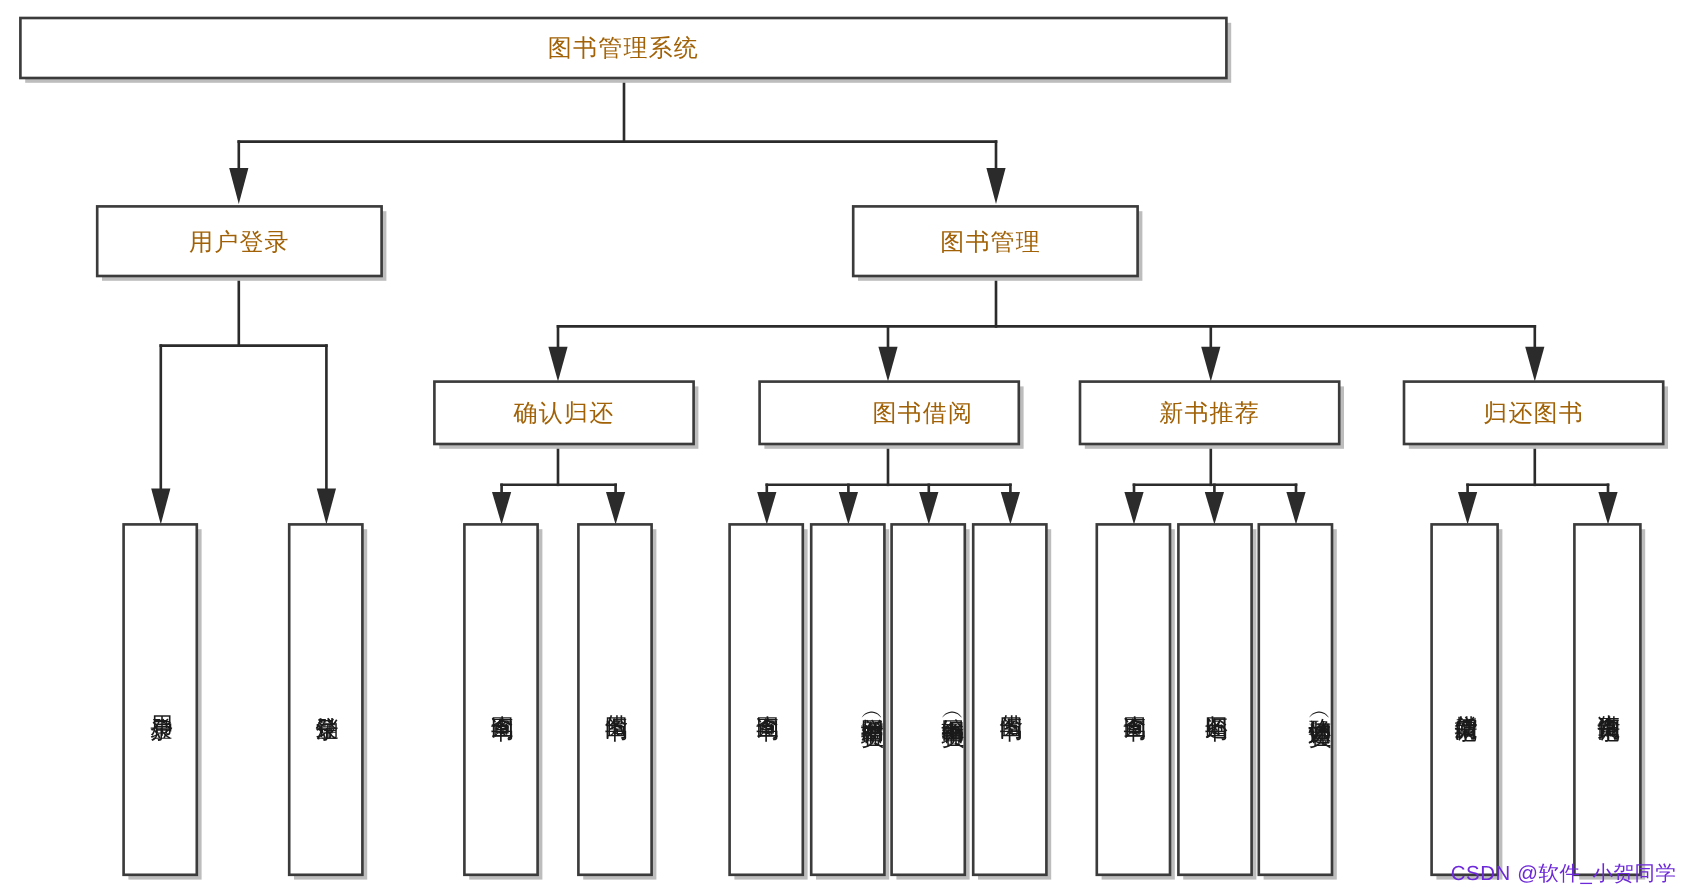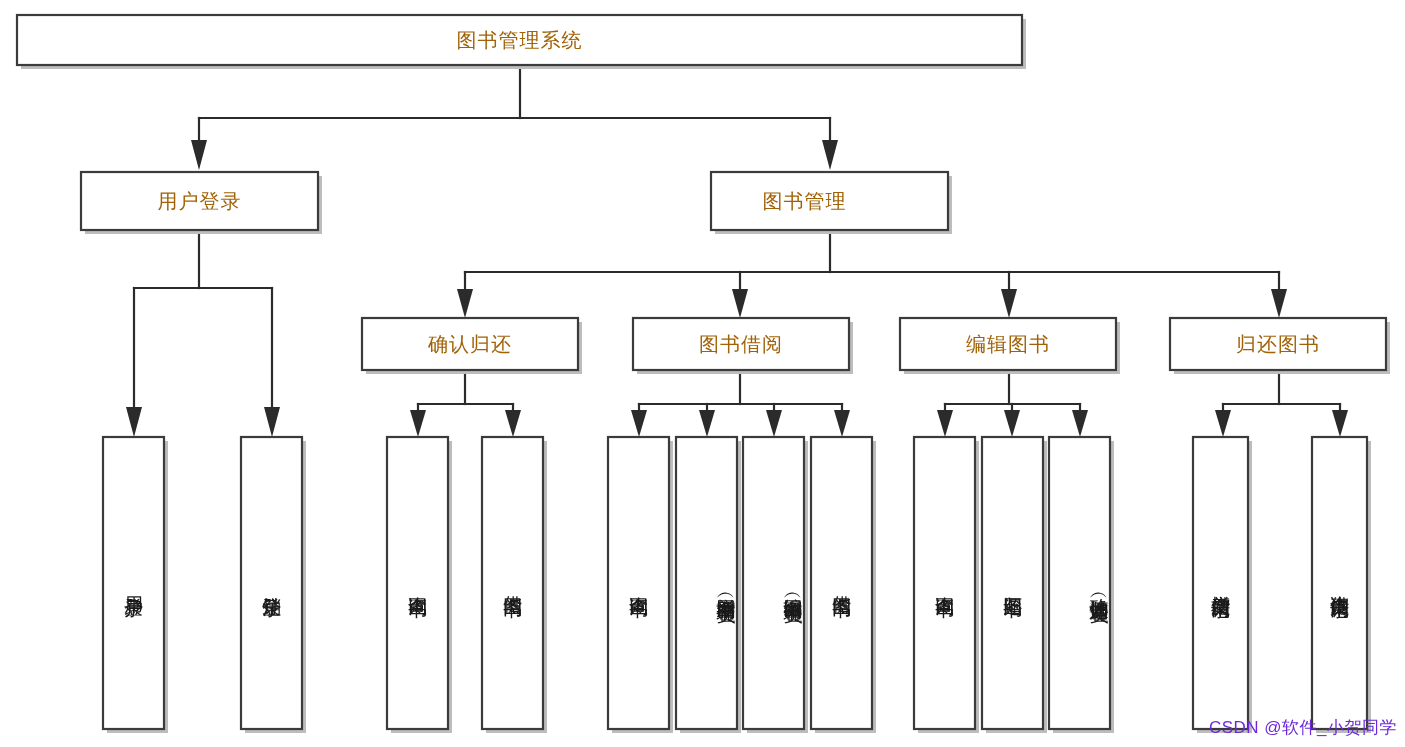--- a/index.html
+++ b/index.html
@@ -205,25 +205,25 @@
       <rect class="node-shadow" x="1197" y="441" width="55" height="292"></rect>
       <rect class="node-box" x="1193" y="437" width="55" height="292"></rect>
       <rect class="node-shadow" x="1316" y="441" width="55" height="292"></rect>
       <rect class="node-box" x="1312" y="437" width="55" height="292"></rect>
     </g>
   </svg>
 
   <div class="hlabel-wrap" style="left:17px; top:15px; width:1005px; height:50px;">图书管理系统</div>
 
   <div class="hlabel-wrap" style="left:81px; top:172px; width:237px; height:58px;">用户登录</div>
-  <div class="hlabel-wrap" style="left:686px; top:172px; width:237px; height:58px;">图书管理</div>
+  <div class="hlabel-wrap" style="left:707px; top:172px; width:237px; height:58px;">图书管理</div>
 
   <div class="hlabel-wrap" style="left:362px; top:318px; width:216px; height:52px;">确认归还</div>
-  <div class="hlabel-wrap" style="left:633px; top:318px; width:216px; height:52px;">图书借阅</div>
-  <div class="hlabel-wrap" style="left:900px; top:318px; width:216px; height:52px;">编辑图书</div>
+  <div class="hlabel-wrap" style="left:661px; top:318px; width:216px; height:52px;">图书借阅</div>
+  <div class="hlabel-wrap" style="left:900px; top:318px; width:216px; height:52px;">新书推荐</div>
   <div class="hlabel-wrap" style="left:1170px; top:318px; width:216px; height:52px;">归还图书</div>
 
   <div class="vlabel-wrap" style="left:103px; top:437px; width:61px; height:292px; align-items:center;">用户登录</div>
   <div class="vlabel-wrap" style="left:241px; top:437px; width:61px; height:292px; align-items:center;">注销登录</div>
 
   <div class="vlabel-wrap" style="left:387px; top:437px; width:61px; height:292px; align-items:center;">查询图书</div>
   <div class="vlabel-wrap" style="left:482px; top:437px; width:61px; height:292px; align-items:center;">借阅图书</div>
 
   <div class="vlabel-wrap" style="left:608px; top:437px; width:61px; height:292px; align-items:center;">查询图书</div>
   <div class="vlabel-wrap" style="left:676px; top:445px; width:61px; height:284px; align-items:flex-start;">新增图书（管理员）</div>

